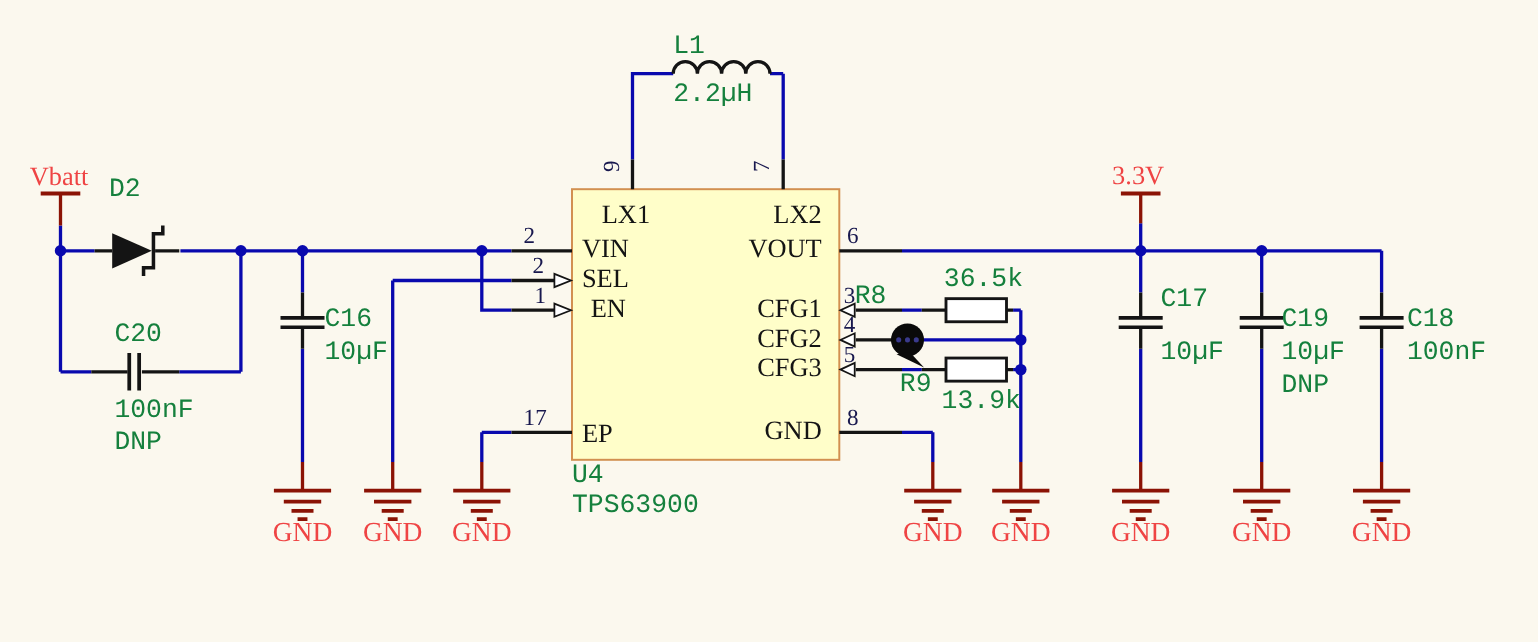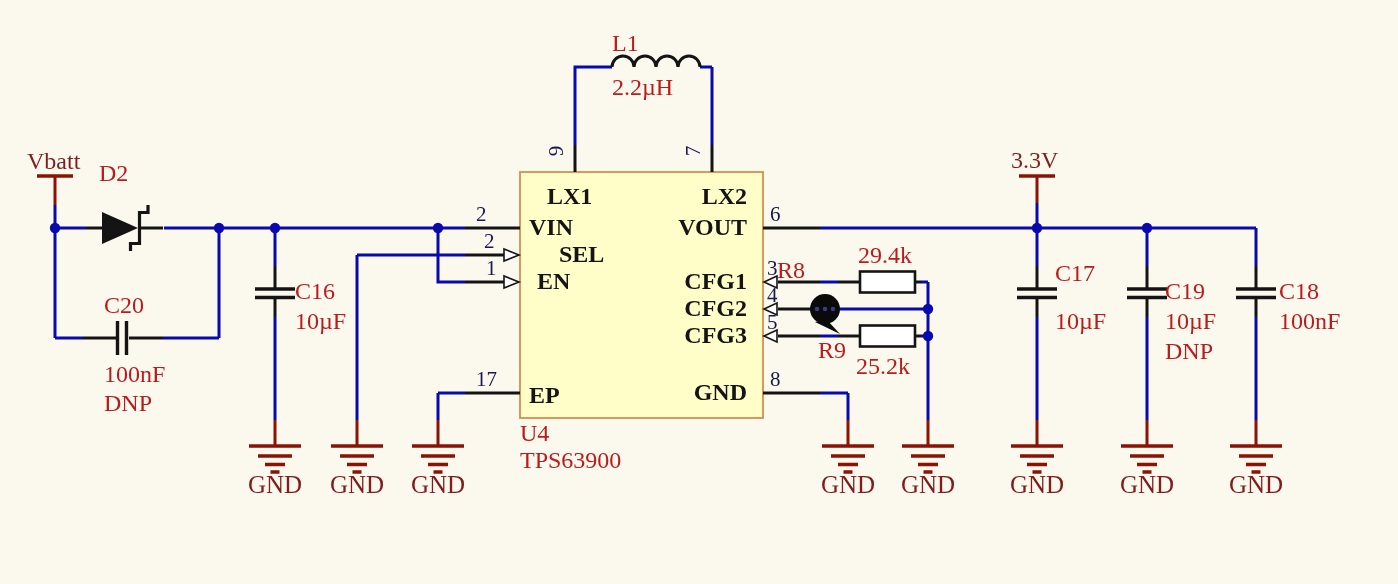--- a/index.html
+++ b/index.html
@@ -12,25 +12,25 @@
     overflow:hidden;
   }
   .schematic svg{position:absolute;left:0;top:0;}
   .t{
     position:absolute;
     font-size:24px;
     line-height:1.0;
     white-space:nowrap;
     color:#141414;
   }
-  .blue{color:#b91c1c;}
-  .maroon{color:#7f1d1d;}
+  .blue{color:#15803d;font-family:Liberation Mono, monospace;}
+  .maroon{color:#ef4444;}
   .pn{font-size:21px;color:#18184e;}
   .pn-rot{transform:translate(-50%,-50%) rotate(-90deg);}
-  .pname{color:#141414;font-weight:bold;}
+  .pname{color:#141414;}
   .pname-r{left:620px;width:127px;text-align:right;}
   .gndlbl{font-size:25px;transform:translateX(-50%);}
 </style>
 </head>
 <body>
 
 <div class="schematic">
 
 <svg width="1398" height="584" viewBox="0 0 1398 584">
 
@@ -213,34 +213,34 @@
   <span class="t blue" style="left:104px;top:293px">C20</span>
   <span class="t blue" style="left:104px;top:362px">100nF</span>
   <span class="t blue" style="left:104px;top:391px">DNP</span>
   <span class="t blue" style="left:295px;top:279px">C16</span>
   <span class="t blue" style="left:295px;top:309px">10µF</span>
   <span class="t blue" style="left:612px;top:31px">L1</span>
   <span class="t blue" style="left:612px;top:75px">2.2µH</span>
   <span class="t blue" style="left:520px;top:421px">U4</span>
   <span class="t blue" style="left:520px;top:448px">TPS63900</span>
   <span class="t blue" style="left:777px;top:258px">R8</span>
-  <span class="t blue" style="left:858px;top:243px">29.4k</span>
+  <span class="t blue" style="left:858px;top:243px">36.5k</span>
   <span class="t blue" style="left:818px;top:338px">R9</span>
-  <span class="t blue" style="left:856px;top:354px">25.2k</span>
+  <span class="t blue" style="left:856px;top:354px">13.9k</span>
   <span class="t blue" style="left:1055px;top:261px">C17</span>
   <span class="t blue" style="left:1055px;top:309px">10µF</span>
   <span class="t blue" style="left:1165px;top:279px">C19</span>
   <span class="t blue" style="left:1165px;top:309px">10µF</span>
   <span class="t blue" style="left:1165px;top:339px">DNP</span>
   <span class="t blue" style="left:1279px;top:279px">C18</span>
   <span class="t blue" style="left:1279px;top:309px">100nF</span>
 
   <span class="t pname" style="left:547px;top:184px">LX1</span>
   <span class="t pname" style="left:529px;top:215px">VIN</span>
-  <span class="t pname" style="left:559px;top:242px">SEL</span>
+  <span class="t pname" style="left:529px;top:242px">SEL</span>
   <span class="t pname" style="left:537px;top:269px">EN</span>
   <span class="t pname" style="left:529px;top:383px">EP</span>
   <span class="t pname pname-r" style="top:184px">LX2</span>
   <span class="t pname pname-r" style="top:215px">VOUT</span>
   <span class="t pname pname-r" style="top:269px">CFG1</span>
   <span class="t pname pname-r" style="top:296px">CFG2</span>
   <span class="t pname pname-r" style="top:323px">CFG3</span>
   <span class="t pname pname-r" style="top:380px">GND</span>
 
   <span class="t pn" style="left:476px;top:204px">2</span>

